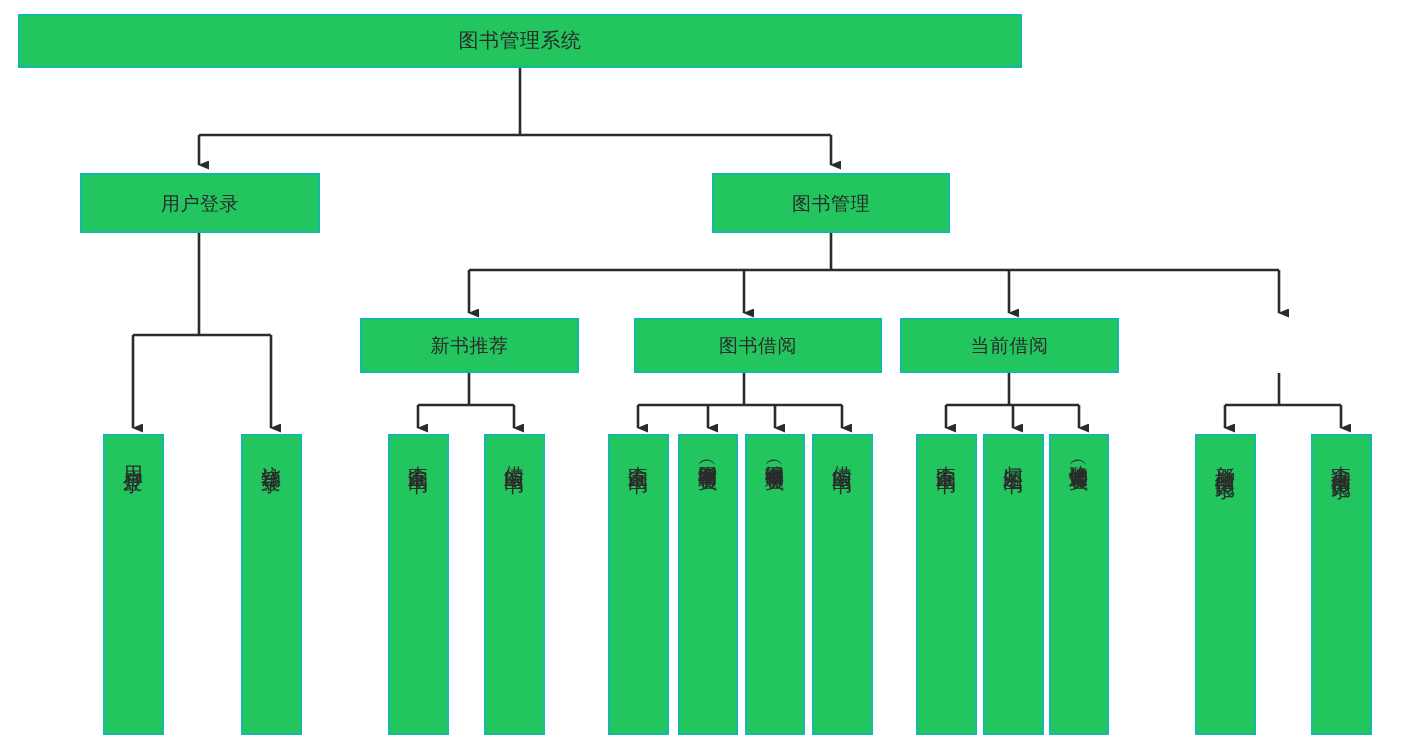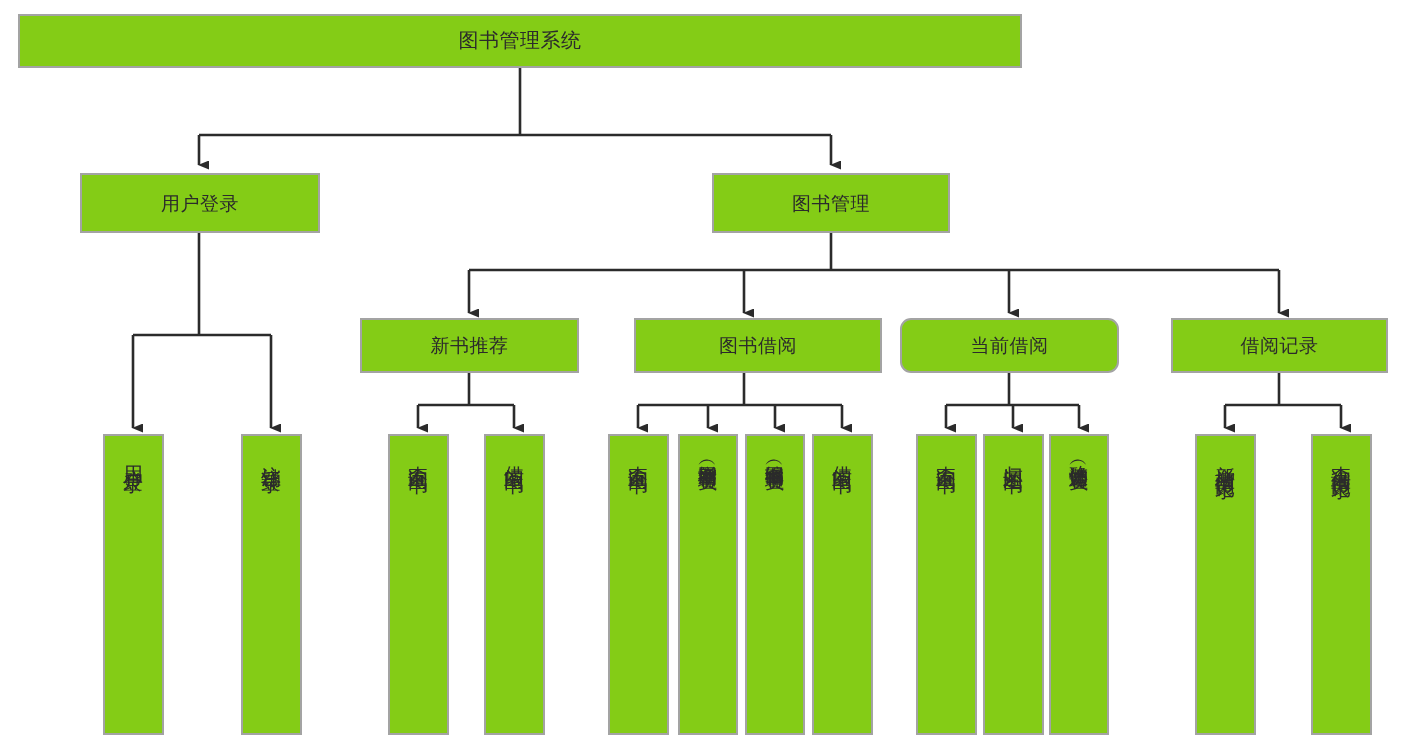--- a/index.html
+++ b/index.html
@@ -21,22 +21,22 @@
   #edge-layer {
     position: absolute;
     left: 0;
     top: 0;
     width: 1405px;
     height: 747px;
   }
   .node {
     position: absolute;
     box-sizing: border-box;
-    background: #84cc16;
-    border: 2px solid #a3a3a3;
+    background: #22c55e;
+    border: 2px solid #14b8a6;
     display: flex;
     align-items: center;
     justify-content: center;
     z-index: 2;
   }
   .node-label {
     color: #2b2b2b;
     font-size: 19px;
     line-height: 1.18;
     letter-spacing: 0.5px;
@@ -139,25 +139,22 @@
   <div class="node" style="left:712px; top:173px; width:238px; height:60px;">
     <span class="node-label">图书管理</span>
   </div>
 
   <div class="node" style="left:360px; top:318px; width:219px; height:55px;">
     <span class="node-label">新书推荐</span>
   </div>
   <div class="node" style="left:634px; top:318px; width:248px; height:55px;">
     <span class="node-label">图书借阅</span>
   </div>
-  <div class="node" style="left:900px; top:318px; width:219px; height:55px;border-radius:11px;">
+  <div class="node" style="left:900px; top:318px; width:219px; height:55px;">
     <span class="node-label">当前借阅</span>
-  </div>
-  <div class="node" style="left:1171px; top:318px; width:217px; height:55px;">
-    <span class="node-label">借阅记录</span>
   </div>
 
   <div class="node leaf" style="left:103px; top:434px; width:61px; height:301px;">
     <span class="node-label">用户登录</span>
   </div>
   <div class="node leaf" style="left:241px; top:434px; width:61px; height:301px;">
     <span class="node-label">注销登录</span>
   </div>
 
   <div class="node leaf" style="left:388px; top:434px; width:61px; height:301px;">

